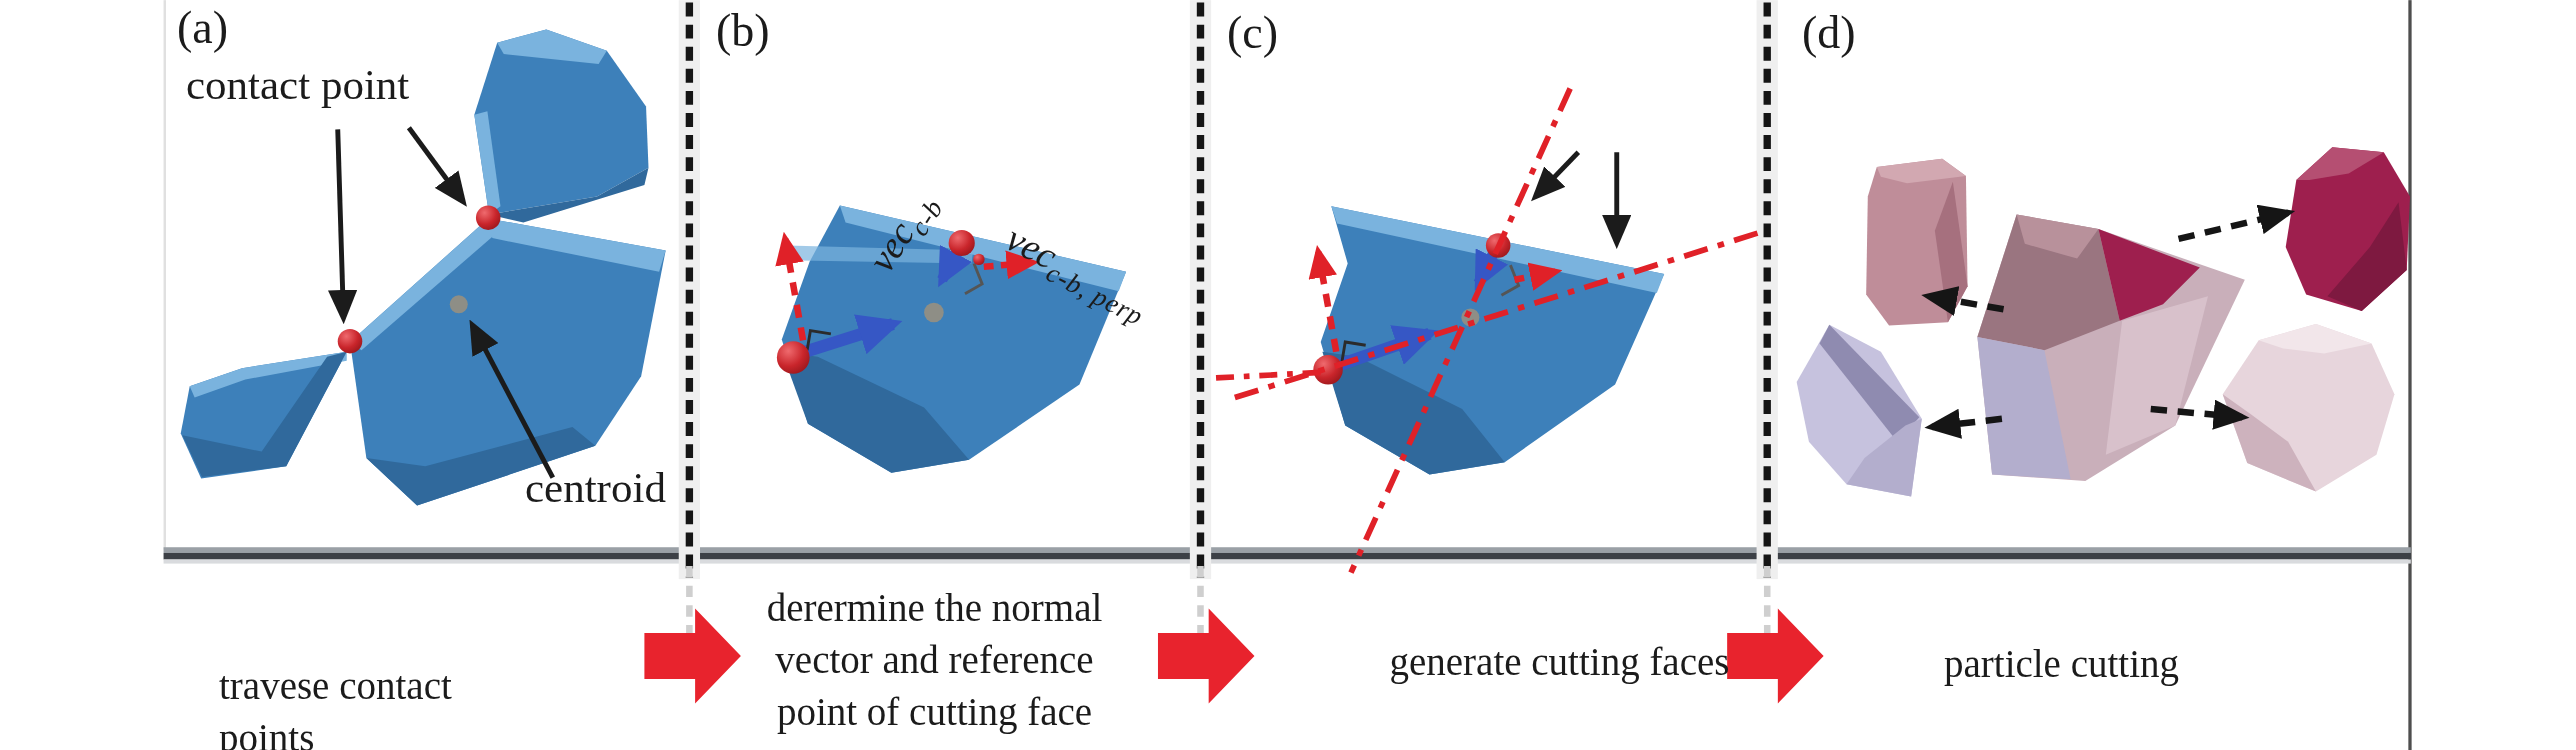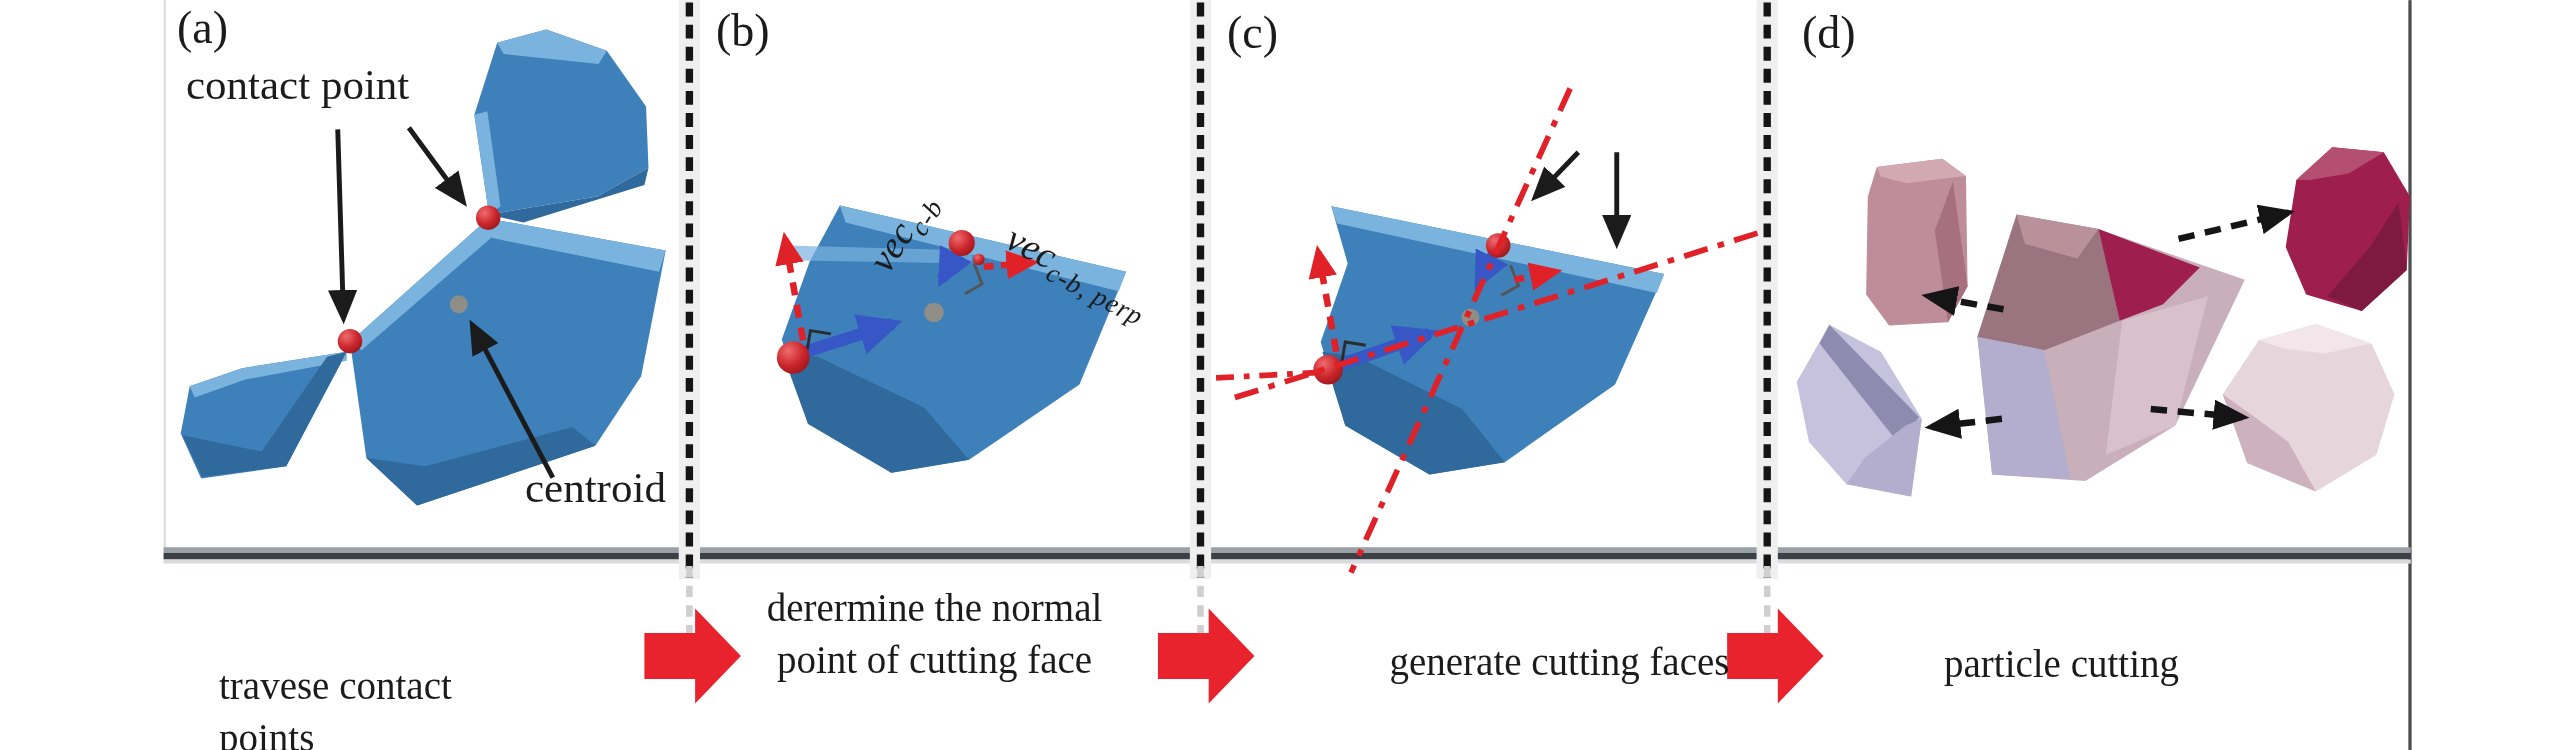--- a/index.html
+++ b/index.html
@@ -237,20 +237,21 @@
   <div class="txt vec-label" style="left:999px;top:251px;transform:rotate(27deg)">
     <span>vec</span><span class="sub">c-b, perp</span>
   </div>
 
   <div class="step" style="left:219px;top:660px;width:294px">
     <div>travese contact</div>
     <div>points</div>
   </div>
   <div class="step center" style="left:728px;top:582px;width:413px">
     <div>derermine the normal</div>
+    <div>vector and reference</div>
     <div>point of cutting face</div>
   </div>
   <div class="step center" style="left:1347px;top:636px;width:425px">
     <div>generate cutting faces</div>
   </div>
   <div class="step center" style="left:1890px;top:638px;width:343px">
     <div>particle cutting</div>
   </div>
 
 </div>

